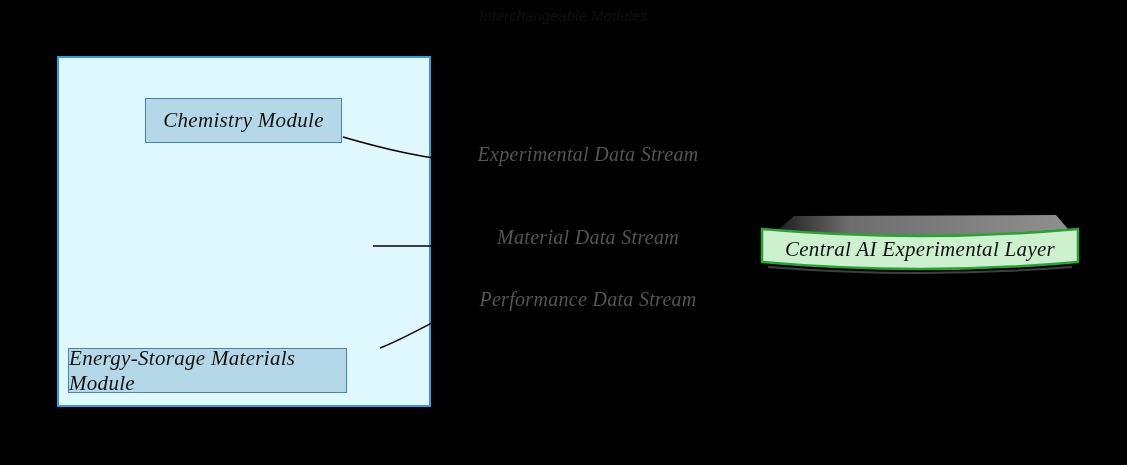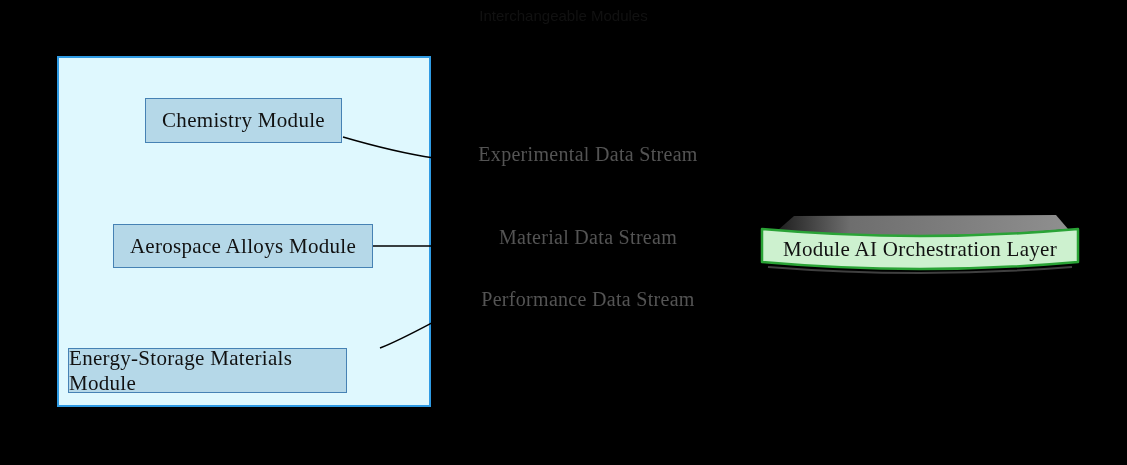--- a/index.html
+++ b/index.html
@@ -12,20 +12,21 @@
     --central-border:#2aa336;
     --edge-label:#545454;
     --edge-line:#000000;
     --text:#111111;
   }
   html,body{margin:0;padding:0;background:#000;}
   .stage{
     position:relative;width:1127px;height:465px;overflow:hidden;
     background:var(--background);
     font-family:"Liberation Serif","DejaVu Serif",serif;
+    font-style:italic;
   }
   .stage svg{position:absolute;left:0;top:0;z-index:2;}
   .cluster{
     position:absolute;left:57px;top:56px;width:374px;height:351px;
     box-sizing:border-box;
     background:var(--cluster-fill);
     border:2px solid var(--cluster-border);
     z-index:1;
   }
   .cluster-title{
@@ -91,26 +92,23 @@
     <path d="M794,216 L1056,215 L1068,229 Q920,242 778,230 Z" fill="url(#bandGrad)"></path>
 
     <path d="M768,267 Q920,279 1072,267" fill="none" stroke="#3f3f3f" stroke-width="2"></path>
 
     <path d="M762,229 Q920,243 1078,229 L1078,262 Q920,276 762,262 Z" style="fill:var(--central-fill);stroke:var(--central-border)" stroke-width="2.5" stroke-linejoin="round"></path>
   </svg>
 
   <div class="module module-chemistry">
     <span>Chemistry Module</span>
   </div>
-  <div class="module module-aerospace">
-    <span>Aerospace Alloys Module</span>
-  </div>
   <div class="module module-energy">
     <span>Energy-Storage Materials Module</span>
   </div>
 
   <div class="edge-label edge-label-2">Material Data Stream</div>
   <div class="edge-label edge-label-1">Experimental Data Stream</div>
   <div class="edge-label edge-label-3">Performance Data Stream</div>
 
-  <div class="central-label">Module AI Orchestration Layer</div>
+  <div class="central-label">Central AI Experimental Layer</div>
 
 </div>
 
 </body></html>

